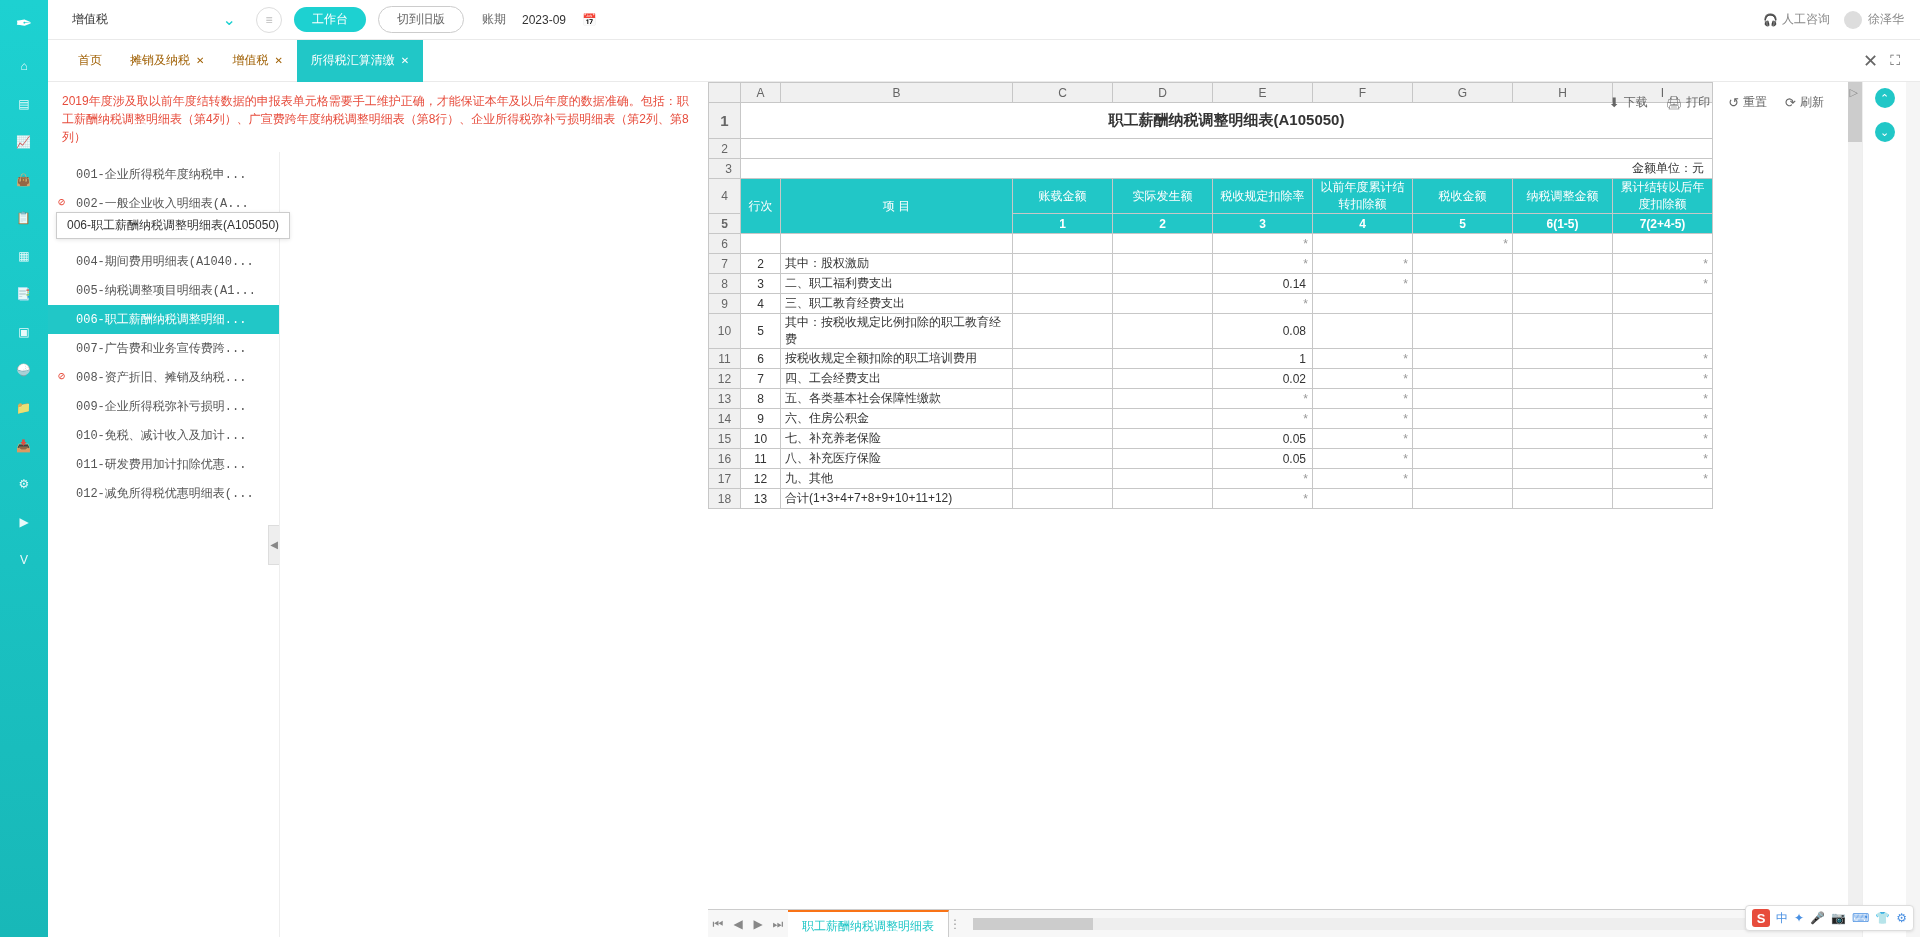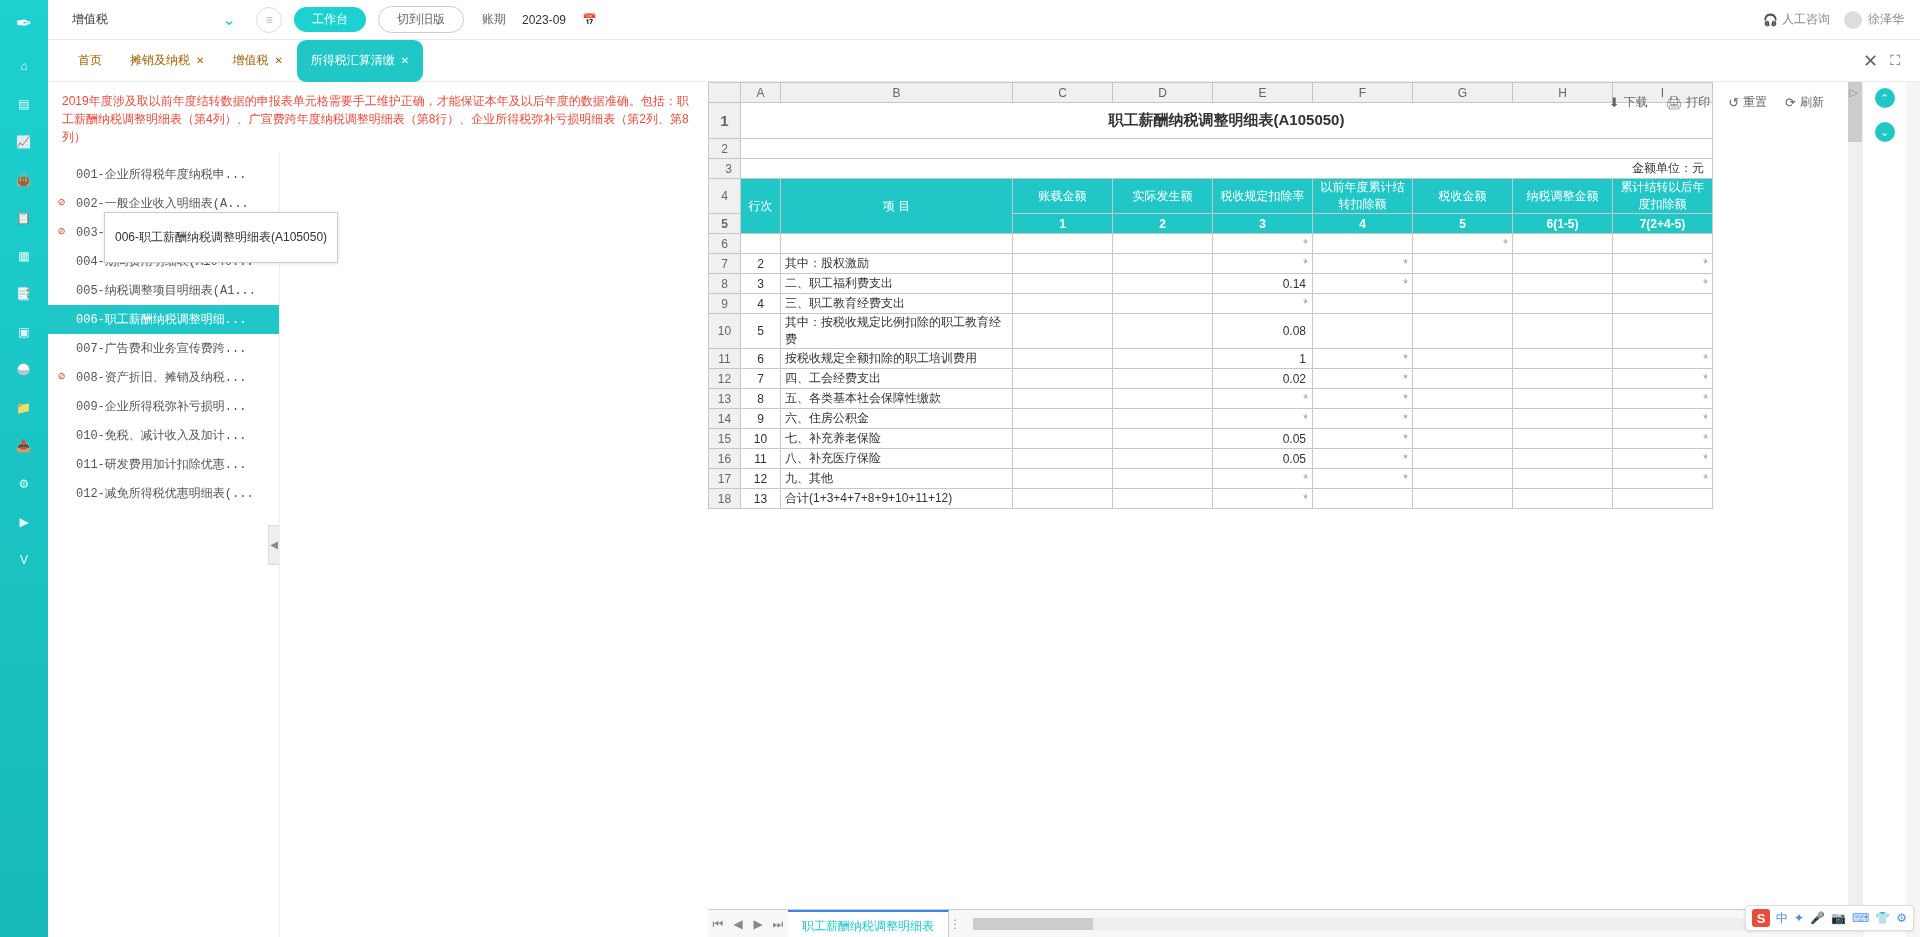--- a/index.html
+++ b/index.html
@@ -27,39 +27,39 @@
 .topbar .period-val { color: #333; margin-left: 4px; }
 .topbar .cal-icon { color: #1dd1d1; margin-left: 4px; }
 .topbar .spacer { flex: 1; }
 .topbar .user-area { display: flex; align-items: center; gap: 14px; color: #888; }
 .topbar .user-area .help { display: flex; align-items: center; gap: 4px; cursor: pointer; }
 .topbar .user-area .avatar { width: 18px; height: 18px; border-radius: 50%; background: #ddd; }
 
 
 .tabs { height: 42px; background: #fff; display: flex; align-items: center; padding: 0 16px; border-bottom: 1px solid #eaeaea; }
 .tabs .tab { padding: 0 14px; height: 42px; display: flex; align-items: center; gap: 6px; color: #a16207; cursor: pointer; position: relative; }
-.tabs .tab.active { background: #21c7c7; color: #fff; border-radius: 9px; }
+.tabs .tab.active { background: #21c7c7; color: #fff; }
 .tabs .tab .close { font-size: 10px; cursor: pointer; }
 .tabs .tab-spacer { flex: 1; }
 .tabs .big-close { font-size: 18px; color: #666; cursor: pointer; padding: 0 8px; }
 .tabs .expand { font-size: 14px; color: #666; cursor: pointer; padding: 0 4px; }
 
 
 .content { flex: 1; display: flex; background: #fff; position: relative; overflow: hidden; }
 
 
 .forms-list { width: 232px; padding: 8px 0; border-right: 1px solid #eee; overflow: hidden; position: relative; }
 .forms-list .item { padding: 6px 14px 6px 28px; font-size: 12px; color: #555; cursor: pointer; white-space: nowrap; overflow: hidden; text-overflow: ellipsis; position: relative; font-family: Liberation Mono, monospace; }
 .forms-list .item.active { background: #21c7c7; color: #fff; }
 .forms-list .item .warn-ico { position: absolute; left: 10px; color: #e74c3c; font-size: 12px; }
 .forms-list .collapse-handle { position: absolute; top: 50%; right: -1px; transform: translateY(-50%); width: 12px; height: 40px; background: #eee; border: 1px solid #ddd; display: flex; align-items: center; justify-content: center; font-size: 10px; color: #888; cursor: pointer; }
 
 
 .sheet-wrap { flex: 1; display: flex; flex-direction: column; position: relative; }
-.tooltip-pop { position: absolute; left: 8px; top: 130px; background: #fff; border: 1px solid #ccc; padding: 16px 10px; font-size: 12px; color: #333; z-index: 10; box-shadow: 0 1px 4px rgba(0,0,0,.1); margin-left: 48px; }
+.tooltip-pop { position: absolute; left: 8px; top: 130px; background: #fff; border: 1px solid #ccc; padding: 4px 10px; font-size: 12px; color: #333; z-index: 10; box-shadow: 0 1px 4px rgba(0,0,0,.1); }
 
 
 .sheet-toolbar { display: flex; justify-content: flex-end; gap: 18px; padding: 10px 18px; color: #666; font-size: 12px; position: absolute; right: 20px; top: 2px; z-index: 5; }
 .sheet-toolbar .tbtn { display: flex; align-items: center; gap: 4px; cursor: pointer; }
 .sheet-toolbar .ico { font-size: 13px; }
 
 
 .red-note { color: #e74c3c; font-size: 12px; padding: 10px 14px 6px; line-height: 1.5; max-width: 660px; }
 
 
@@ -74,21 +74,21 @@
 .sheet .hdr2 td { background: #21c7c7; color: #fff; text-align: center; font-size: 12px; font-weight: bold; }
 .sheet .body td { height: 20px; }
 .sheet .body .idx { text-align: center; }
 .sheet .body .proj { text-align: left; padding-left: 4px; }
 .sheet .body .num { text-align: right; padding-right: 6px; }
 .sheet .star { text-align: right; color: #999; padding-right: 4px; }
 
 
 .sheet-tabs { height: 28px; border-top: 1px solid #ccc; display: flex; align-items: center; background: #f7f7f7; font-size: 12px; }
 .sheet-tabs .nav { width: 20px; text-align: center; color: #888; cursor: pointer; }
-.sheet-tabs .stab { padding: 0 14px; height: 28px; line-height: 28px; border-right: 1px solid #ccc; background: #fff; color: #21c7c7; cursor: pointer; border-top: 2px solid #3b82f6; }
+.sheet-tabs .stab { padding: 0 14px; height: 28px; line-height: 28px; border-right: 1px solid #ccc; background: #fff; color: #21c7c7; cursor: pointer; border-top: 2px solid #f97316; }
 .sheet-tabs .hsb { flex: 1; display: flex; align-items: center; }
 .sheet-tabs .hsb-track { flex: 1; height: 12px; background: #eee; margin: 0 12px; position: relative; }
 .sheet-tabs .hsb-thumb { position: absolute; left: 0; width: 120px; height: 12px; background: #ccc; }
 
 
 .year-rail { width: 44px; background: #fff; border-left: 1px solid #eee; display: flex; flex-direction: column; align-items: center; padding-top: 6px; gap: 2px; }
 .year-rail .yr-btn { width: 20px; height: 20px; border-radius: 50%; background: #21c7c7; color: #fff; display: flex; align-items: center; justify-content: center; font-size: 11px; cursor: pointer; margin-bottom: 6px; }
 .year-rail .yr { font-size: 11px; color: #bbb; padding: 5px 0; cursor: pointer; width: 100%; text-align: center; }
 .year-rail .yr.active { background: #21c7c7; color: #fff; border-radius: 4px; }
 .year-rail .yr.current { color: #333; }

